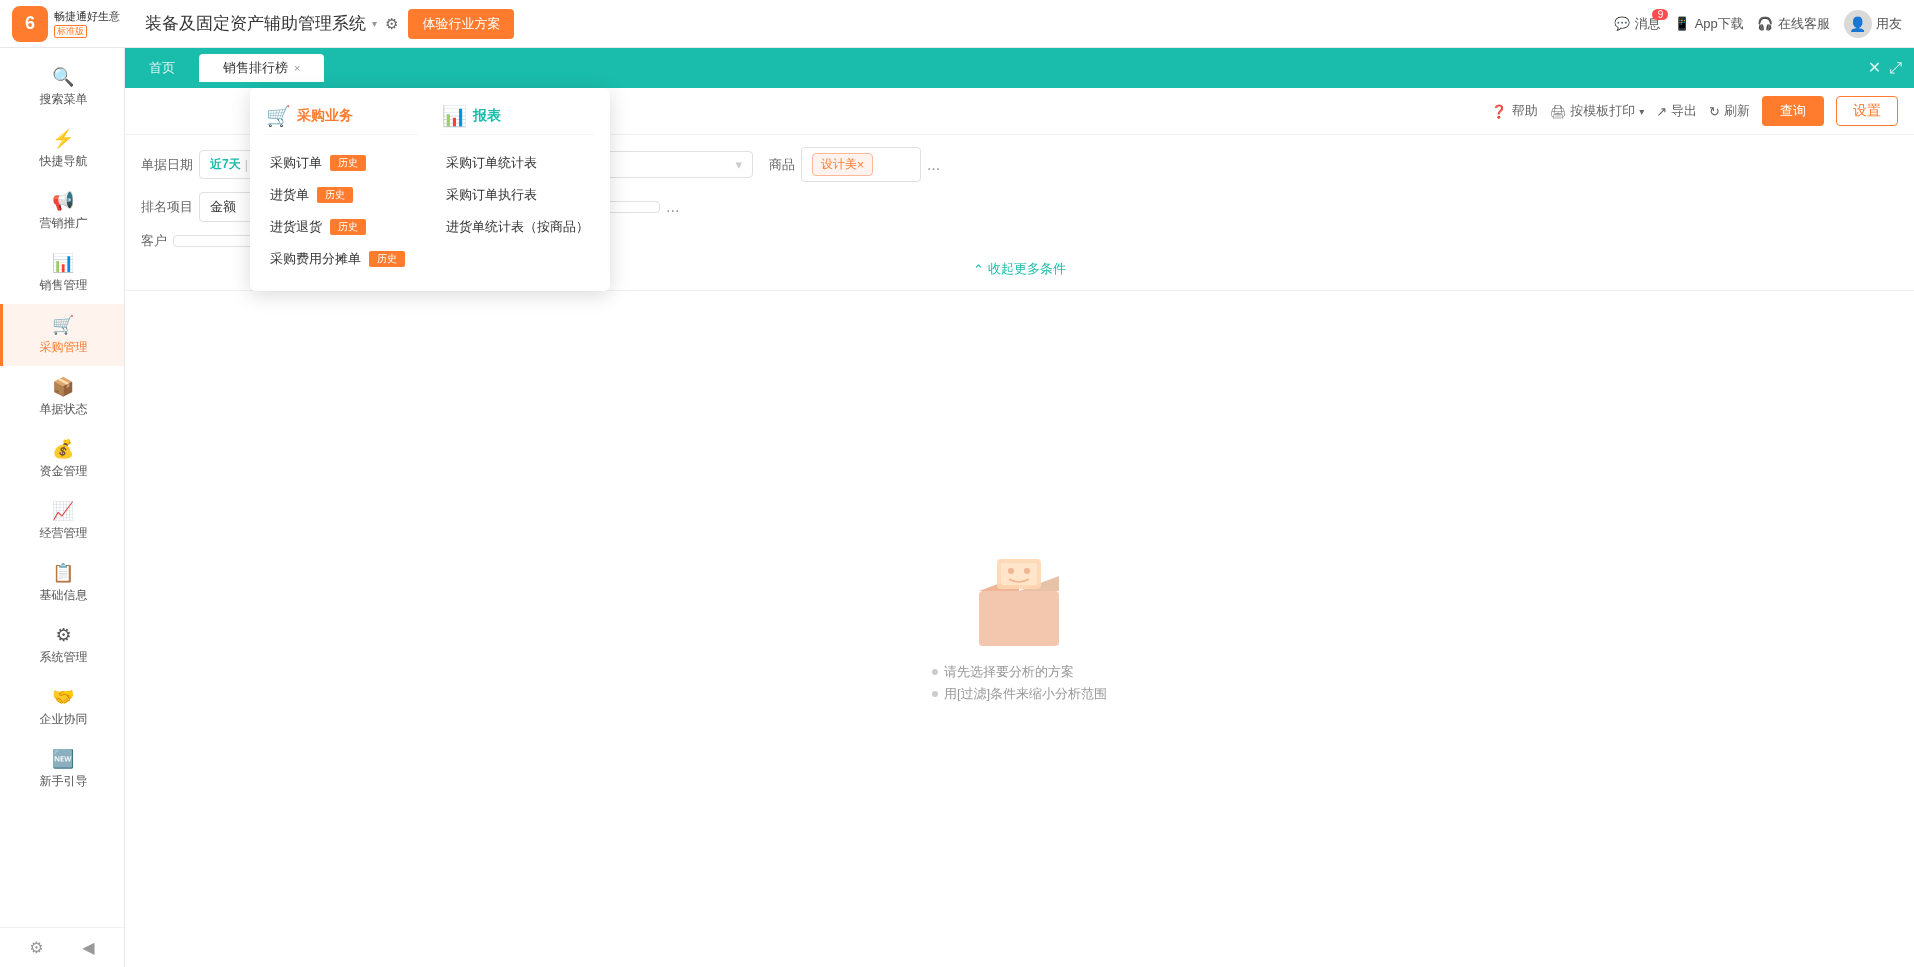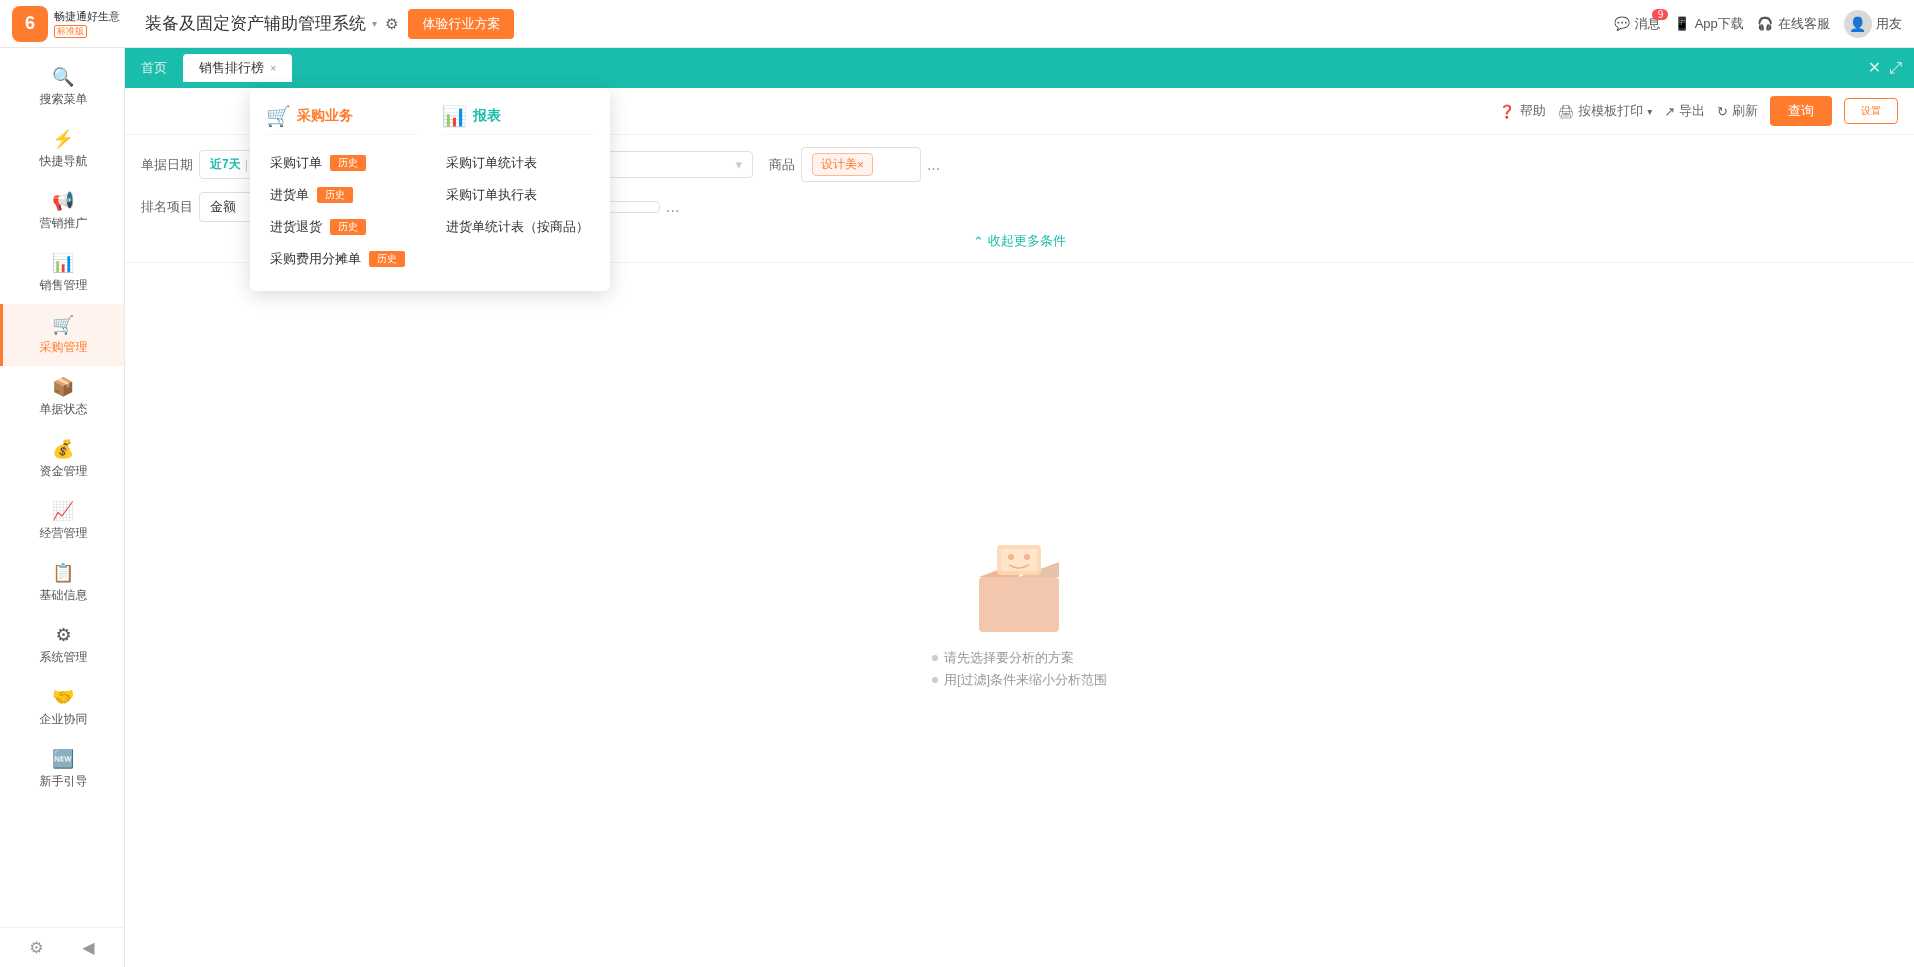--- a/index.html
+++ b/index.html
@@ -22,39 +22,39 @@
     .top-bar-dropdown { color: #999; font-size: 10px; cursor: pointer; }
     .top-bar-gear { color: #666; font-size: 15px; margin-left: 8px; cursor: pointer; }
     .industry-btn { background: #ff7b2e; color: #fff; border: none; border-radius: 4px; padding: 6px 14px; font-size: 13px; cursor: pointer; margin-left: 10px; }
     .top-bar-right { display: flex; align-items: center; gap: 14px; margin-left: auto; }
     .top-right-item { display: flex; align-items: center; gap: 4px; color: #555; font-size: 13px; cursor: pointer; position: relative; }
     .badge { background: #ff4d4f; color: #fff; border-radius: 10px; font-size: 10px; padding: 0 5px; position: absolute; top: -6px; right: -8px; min-width: 16px; text-align: center; }
     .avatar { width: 28px; height: 28px; background: #d9d9d9; border-radius: 50%; display: flex; align-items: center; justify-content: center; color: #888; font-size: 14px; }
 
     
     .tabs-bar { height: 40px; background: #1abcab; display: flex; align-items: center; padding: 0 0 0 0; flex-shrink: 0; }
-    .tab { height: 28px; padding: 0 16px; display: flex; align-items: center; font-size: 13px; cursor: pointer; color: rgba(255,255,255,0.85); position: relative; }
+    .tab { height: 28px; padding: 0 24px; display: flex; align-items: center; font-size: 13px; cursor: pointer; color: rgba(255,255,255,0.85); position: relative; }
     .tab.active { background: #fff; color: #333; border-radius: 4px 4px 0 0; }
     .tab-close { margin-left: 6px; color: #999; font-size: 11px; cursor: pointer; }
     .tab-actions { margin-left: auto; display: flex; align-items: center; gap: 8px; padding-right: 12px; }
     .tab-action-btn { color: rgba(255,255,255,0.85); font-size: 16px; cursor: pointer; line-height: 1; }
 
     
     .sidebar-menu { flex: 1; overflow-y: auto; padding: 8px 0; }
     .sidebar-item { display: flex; flex-direction: column; align-items: center; padding: 10px 0; cursor: pointer; color: #555; font-size: 12px; border-left: 3px solid transparent; }
     .sidebar-item.active { color: #ff7b2e; background: #fff3ed; border-left-color: #ff7b2e; }
     .sidebar-item .si-icon { font-size: 18px; margin-bottom: 3px; }
     .sidebar-bottom { display: flex; align-items: center; justify-content: space-around; padding: 10px; border-top: 1px solid #f0f0f0; }
     .sidebar-bottom-btn { color: #999; font-size: 16px; cursor: pointer; }
 
     
     .content-toolbar { background: #fff; padding: 8px 16px; display: flex; align-items: center; justify-content: flex-end; gap: 12px; border-bottom: 1px solid #f0f0f0; flex-shrink: 0; }
     .toolbar-btn { display: flex; align-items: center; gap: 4px; color: #666; font-size: 13px; cursor: pointer; }
     .toolbar-btn-primary { background: #ff7b2e; color: #fff; border: none; border-radius: 4px; padding: 6px 18px; font-size: 13px; cursor: pointer; }
-    .toolbar-btn-secondary { color: #ff7b2e; border: 1px solid #ff7b2e; border-radius: 4px; padding: 5px 16px; font-size: 10px; cursor: pointer; background: #fff; }
+    .toolbar-btn-secondary { color: #ff7b2e; border: 1px solid #ff7b2e; border-radius: 4px; padding: 5px 16px; font-size: 14px; cursor: pointer; background: #fff; }
 
     
     .filter-area { background: #fff; padding: 12px 16px; border-bottom: 1px solid #f0f0f0; flex-shrink: 0; }
     .filter-row { display: flex; align-items: center; gap: 16px; margin-bottom: 10px; flex-wrap: wrap; }
     .filter-item { display: flex; align-items: center; gap: 6px; }
     .filter-label { color: #666; font-size: 13px; white-space: nowrap; }
     .filter-input { border: 1px solid #e0e0e0; border-radius: 4px; padding: 5px 10px; font-size: 13px; color: #333; min-width: 160px; display: flex; align-items: center; gap: 4px; cursor: pointer; background: #fff; }
     .filter-input-wide { min-width: 260px; }
     .filter-tag { display: inline-flex; align-items: center; background: #fff3f0; border: 1px solid #ffb89a; border-radius: 4px; padding: 2px 8px; font-size: 12px; color: #ff7b2e; }
     .filter-tag-close { cursor: pointer; color: #ff7b2e; }
@@ -262,20 +262,29 @@
             </div>
           </div>
           <div class="filter-item">
             <span class="filter-label">业务员</span>
             <div class="filter-input" style="min-width:200px;">
               <span style="color:#999;"></span>
             </div>
             <span class="filter-dots">...</span>
           </div>
         </div>
+        <div class="filter-row">
+          <div class="filter-item">
+            <span class="filter-label">客户</span>
+            <div class="filter-input" style="min-width:200px;">
+              <span style="color:#999;"></span>
+            </div>
+            <span class="filter-dots">...</span>
+          </div>
+        </div>
         <div class="collapse-btn">
           <span>⌃</span>
           <span>收起更多条件</span>
         </div>
       </div>
 
       <div class="empty-area">
         <div class="empty-content">
           <div class="empty-illustration">
             <svg width="120" height="100" viewBox="0 0 120 100">

